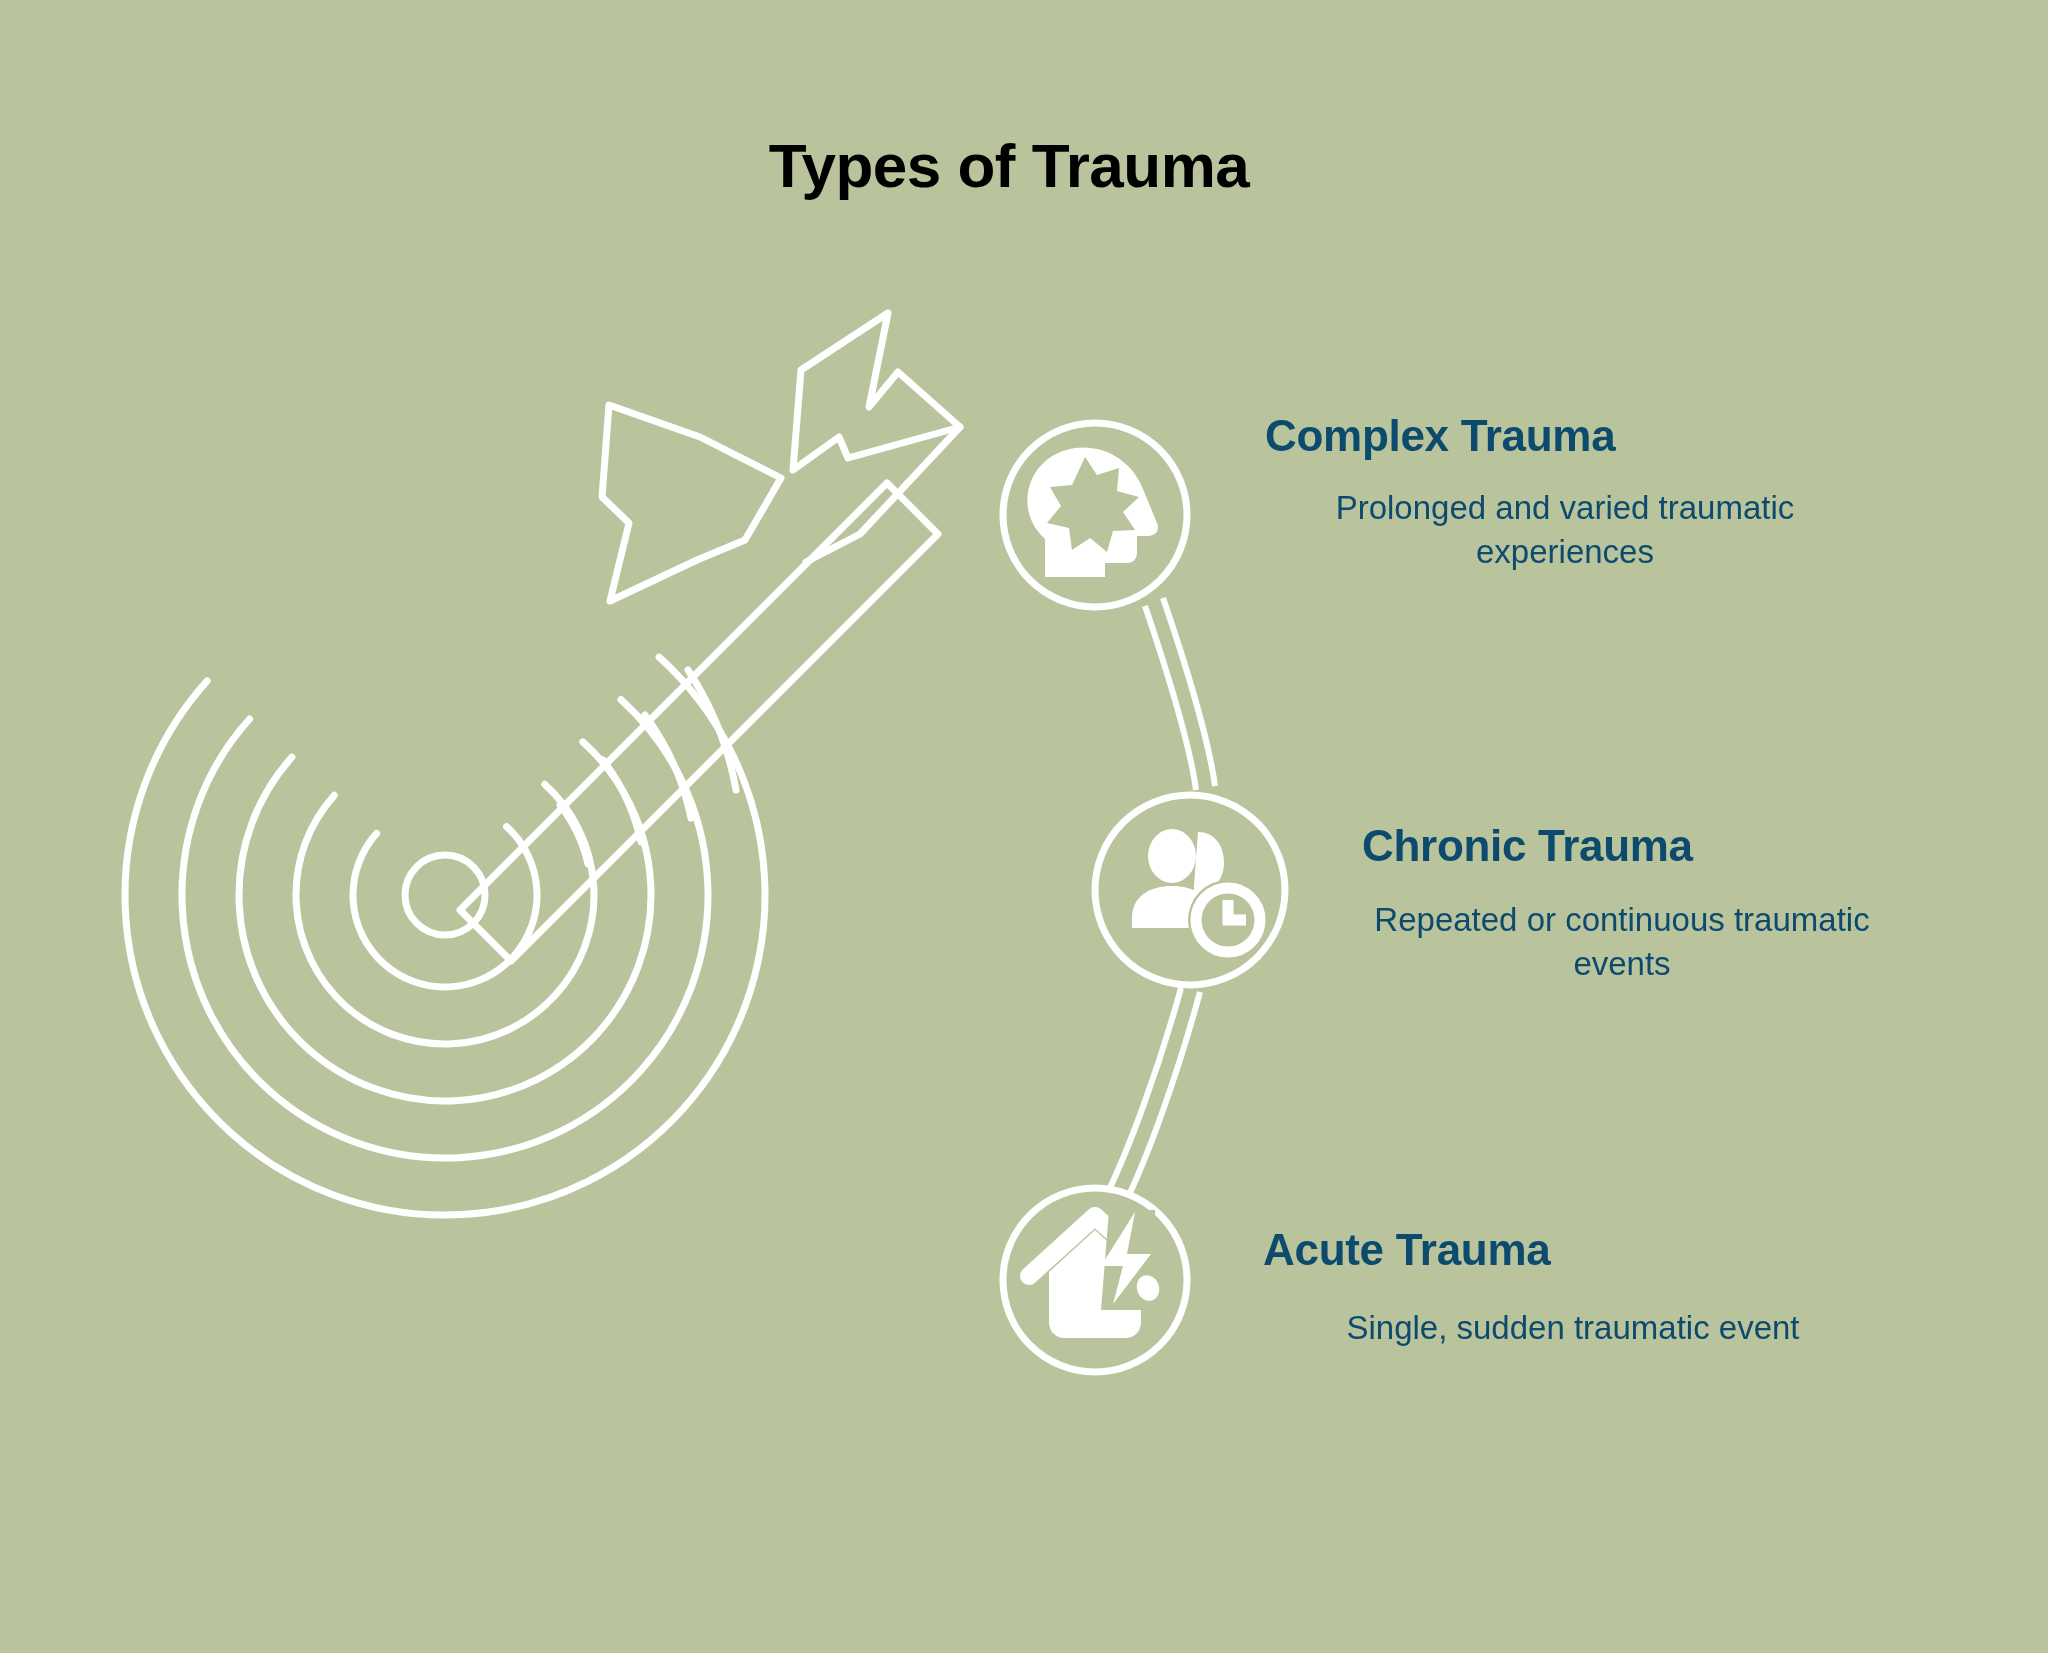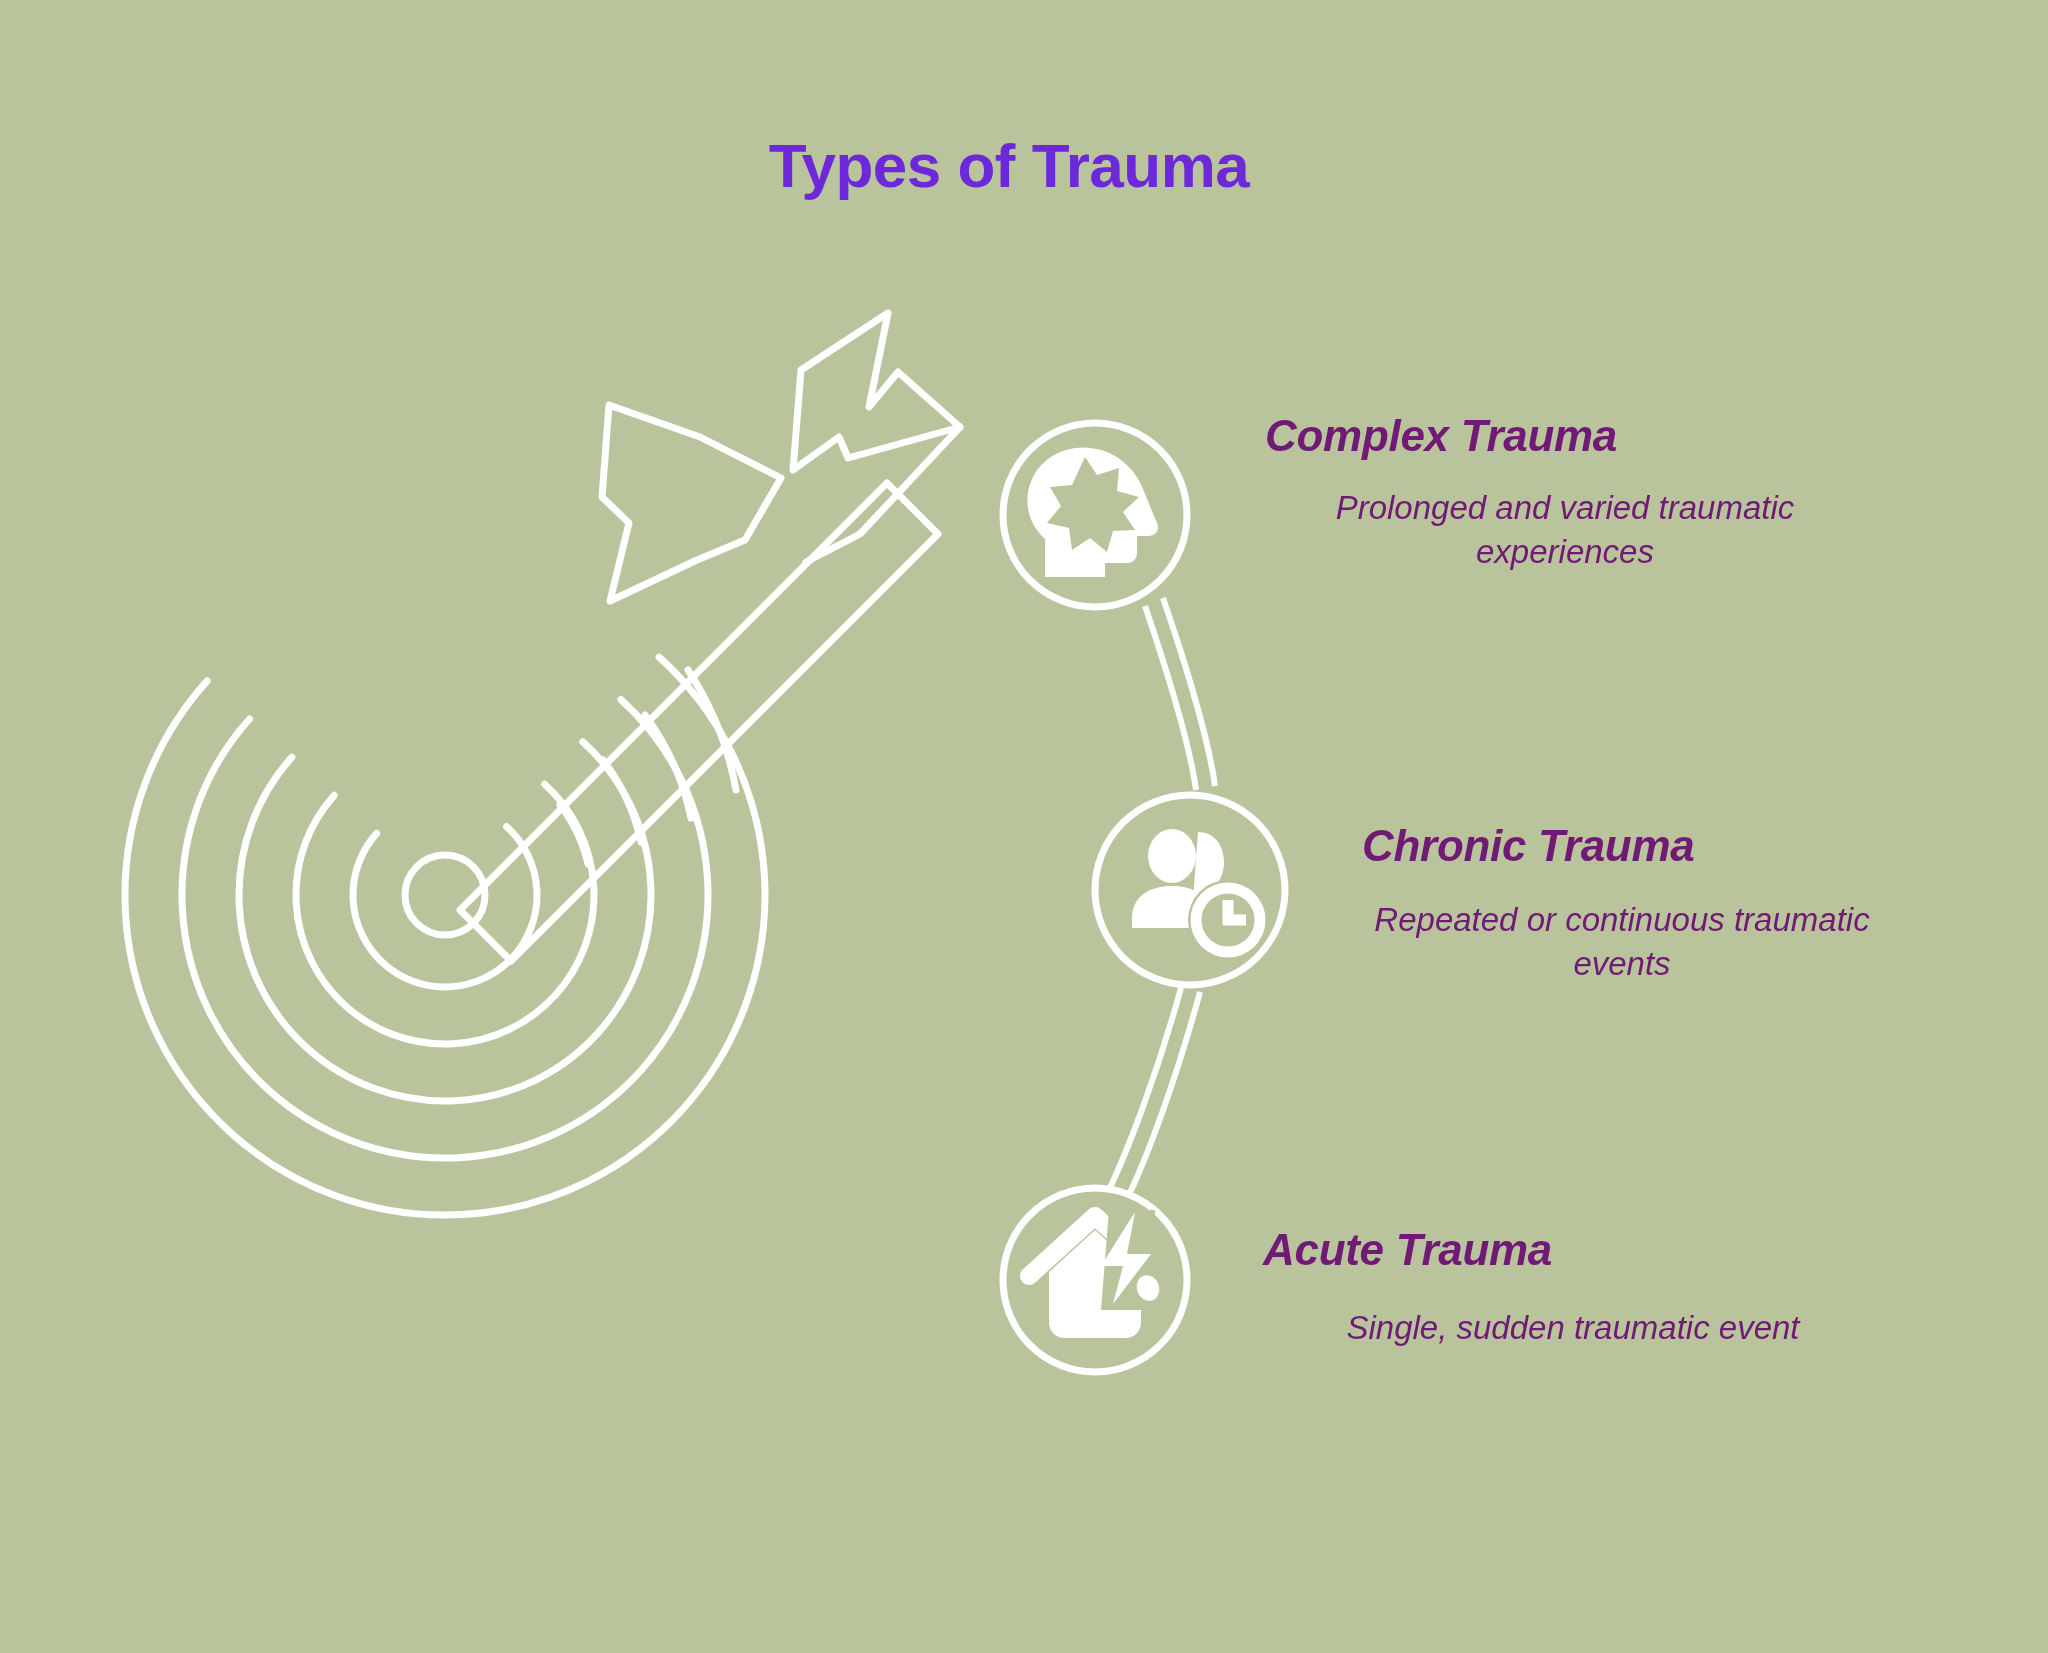--- a/index.html
+++ b/index.html
@@ -19,43 +19,42 @@
     overflow: hidden;
   }
 
   
   .title {
     position: absolute;
     left: 0;
     top: 130px;
     width: 2048px;
     text-align: center;
-    color: #6d28d9;
+    color: #000000;
     font-size: 62px;
     font-weight: bold;
     letter-spacing: -0.5px;
     padding-right: 30px;
     box-sizing: border-box;
   }
 
   
   .art {
     position: absolute;
     left: 0;
     top: 0;
     width: 2048px;
     height: 1653px;
     pointer-events: none;
   }
 
   
   .item-text {
     position: absolute;
-    color: #701a75;
-    font-style: italic;
+    color: #0c4a6e;
   }
   .item-heading {
     font-size: 44px;
     font-weight: bold;
     line-height: 1.08;
     letter-spacing: -0.3px;
     white-space: nowrap;
     margin: 0 0 24px 0;
   }
   .item-desc {

